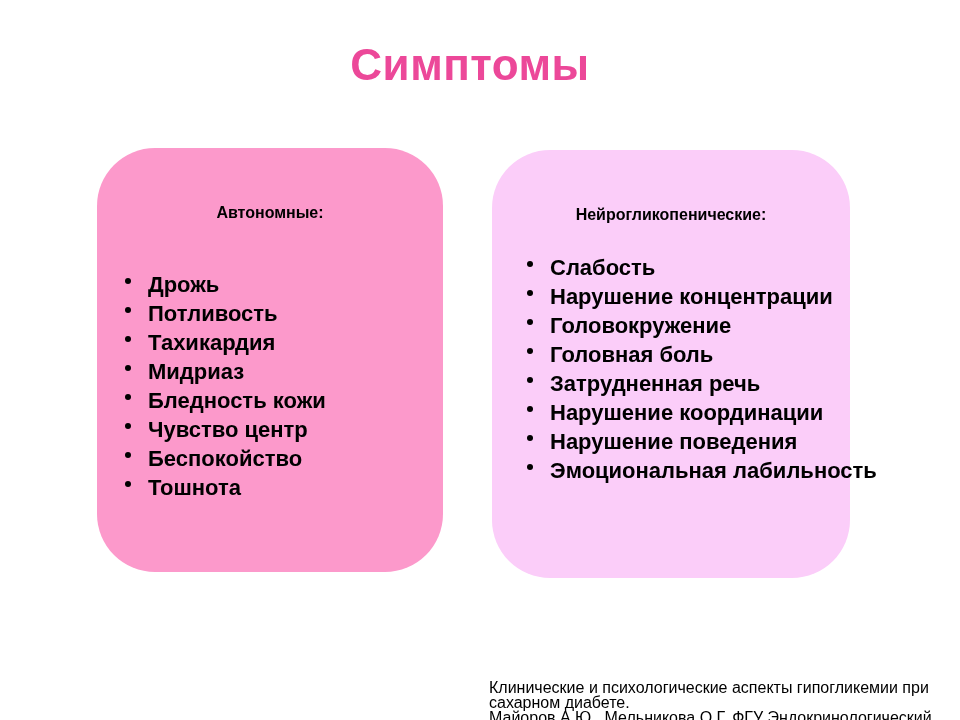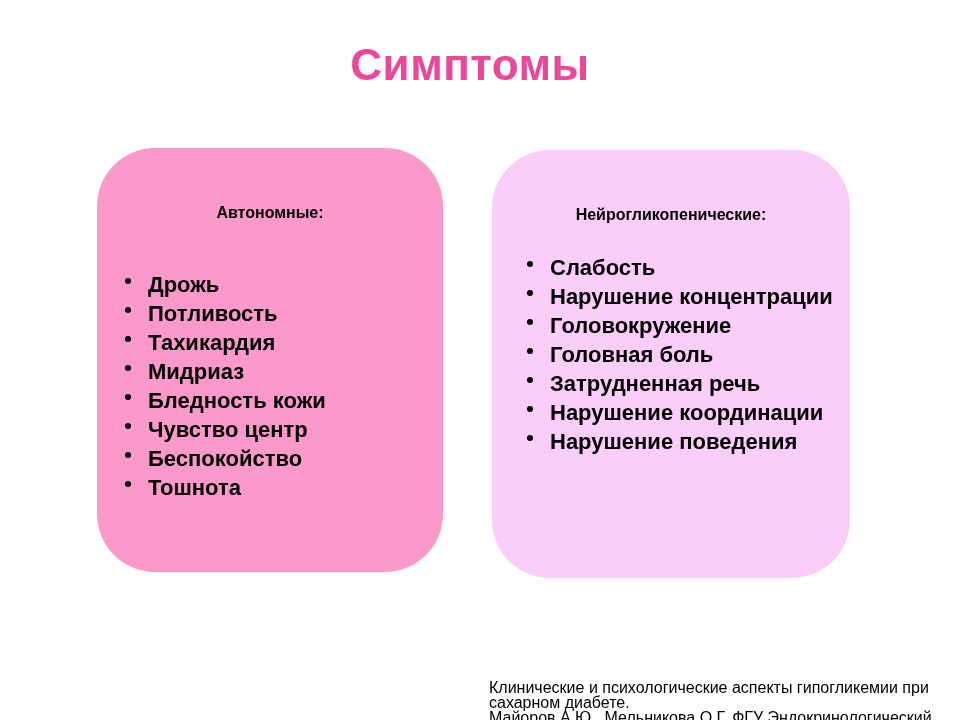--- a/index.html
+++ b/index.html
@@ -84,19 +84,20 @@
 <div class="symptom-box box-right" style="background-color: rgb(251, 205, 249);">
   <div class="box-header">Нейрогликопенические:</div>
   <ul class="symptom-list">
     <li>Слабость</li>
     <li>Нарушение концентрации</li>
     <li>Головокружение</li>
     <li>Головная боль</li>
     <li>Затрудненная речь</li>
     <li>Нарушение координации</li>
     <li>Нарушение поведения</li>
+    <li>Эмоциональная лабильность</li>
   </ul>
 </div>
 
 <div class="citation-footer">
   <div>Клинические и психологические аспекты гипогликемии при сахарном диабете.</div>
   <div>Майоров А.Ю., Мельникова О.Г. ФГУ Эндокринологический центр, Москва</div>
 </div>
 
 </body></html>

